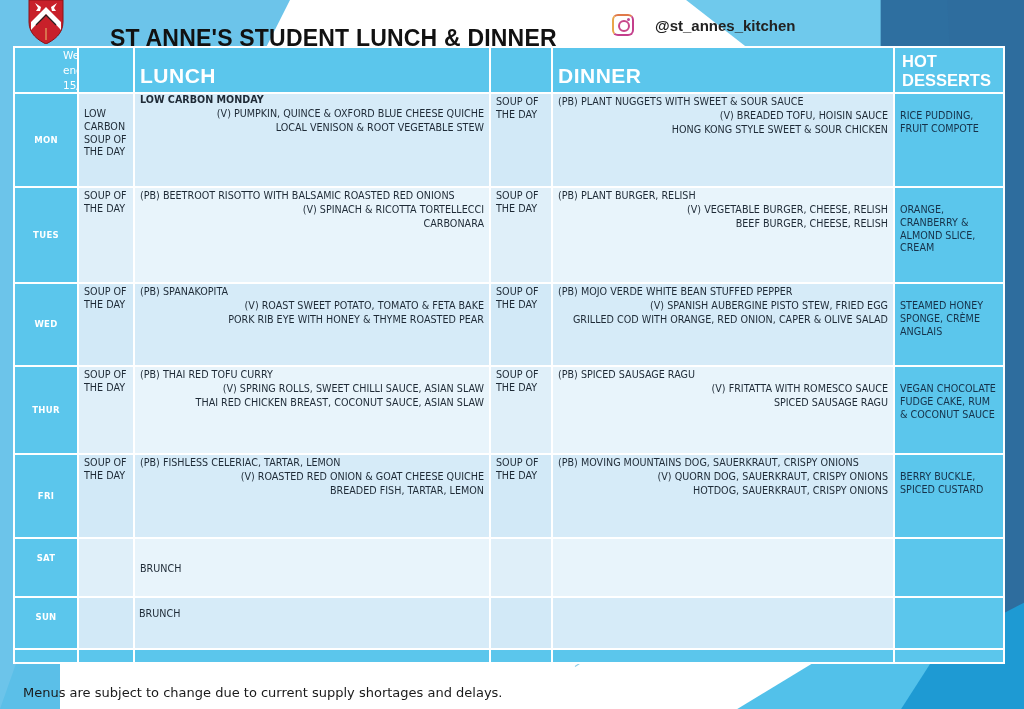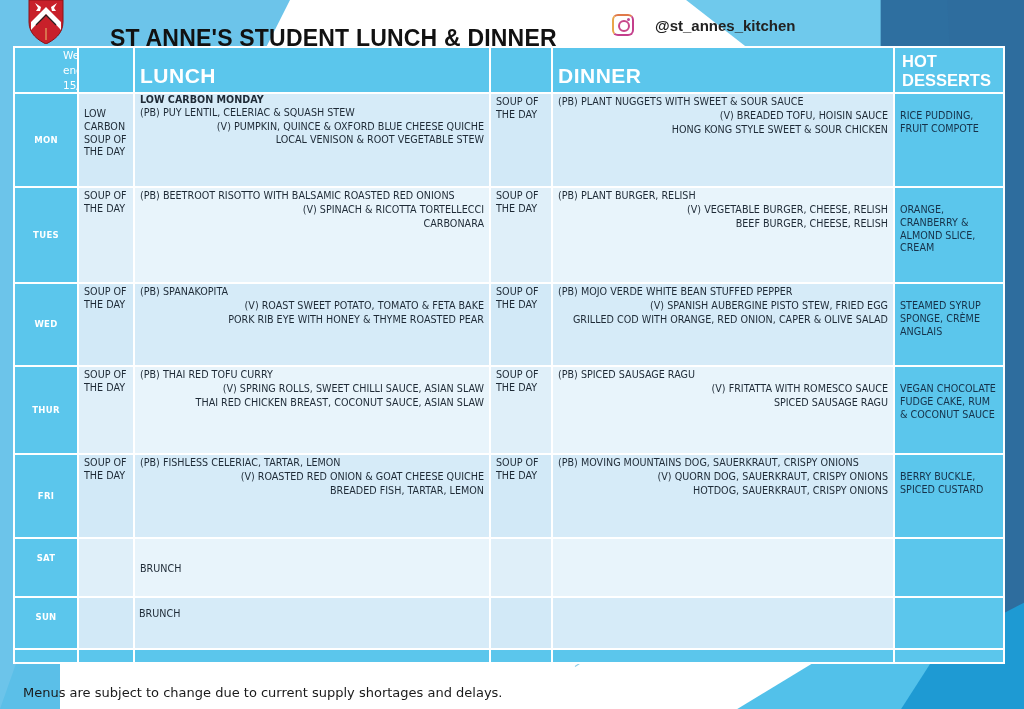--- a/index.html
+++ b/index.html
@@ -100,21 +100,20 @@
   <div class="cell hdr"></div>
   <div class="cell hdr big-hdr">LUNCH</div>
   <div class="cell hdr"></div>
   <div class="cell hdr big-hdr">DINNER</div>
   <div class="cell hdr dessert-hdr">HOT DESSERTS</div>
 
   <div class="cell day">MON</div>
   <div class="cell soup soup-text" style="padding-top:14px;"><span>LOW CARBON SOUP OF THE DAY</span></div>
   <div class="cell main-a" style="padding-top:0;">
     <span class="dish bold">LOW CARBON MONDAY</span>
-    <span class="dish">(PB) PUY LENTIL, CELERIAC &amp; SQUASH STEW</span>
     <span class="dish gap">(V) PUMPKIN, QUINCE &amp; OXFORD BLUE CHEESE QUICHE</span>
     <span class="dish gap">LOCAL VENISON &amp; ROOT VEGETABLE STEW</span>
   </div>
   <div class="cell soup"><span>SOUP OF THE DAY</span></div>
   <div class="cell main-a">
     <span class="dish">(PB) PLANT NUGGETS WITH SWEET &amp; SOUR SAUCE</span>
     <span class="dish gap">(V) BREADED TOFU, HOISIN SAUCE</span>
     <span class="dish gap">HONG KONG STYLE SWEET &amp; SOUR CHICKEN</span>
   </div>
   <div class="cell dessert">RICE PUDDING, FRUIT COMPOTE</div>
@@ -140,21 +139,21 @@
     <span class="dish">(PB) SPANAKOPITA</span>
     <span class="dish gap">(V) ROAST SWEET POTATO, TOMATO &amp; FETA BAKE</span>
     <span class="dish gap">PORK RIB EYE WITH HONEY &amp; THYME ROASTED PEAR</span>
   </div>
   <div class="cell soup"><span>SOUP OF THE DAY</span></div>
   <div class="cell main-a">
     <span class="dish">(PB) MOJO VERDE WHITE BEAN STUFFED PEPPER</span>
     <span class="dish gap">(V) SPANISH AUBERGINE PISTO STEW, FRIED EGG</span>
     <span class="dish gap">GRILLED COD WITH ORANGE, RED ONION, CAPER &amp; OLIVE SALAD</span>
   </div>
-  <div class="cell dessert">STEAMED SYRUP SPONGE, CRÈME ANGLAIS</div>
+  <div class="cell dessert">STEAMED HONEY SPONGE, CRÈME ANGLAIS</div>
 
   <div class="cell day">THUR</div>
   <div class="cell soup-b"><span>SOUP OF THE DAY</span></div>
   <div class="cell main-b">
     <span class="dish">(PB) THAI RED TOFU CURRY</span>
     <span class="dish gap">(V) SPRING ROLLS, SWEET CHILLI SAUCE, ASIAN SLAW</span>
     <span class="dish gap">THAI RED CHICKEN BREAST, COCONUT SAUCE, ASIAN SLAW</span>
   </div>
   <div class="cell soup-b"><span>SOUP OF THE DAY</span></div>
   <div class="cell main-b">

